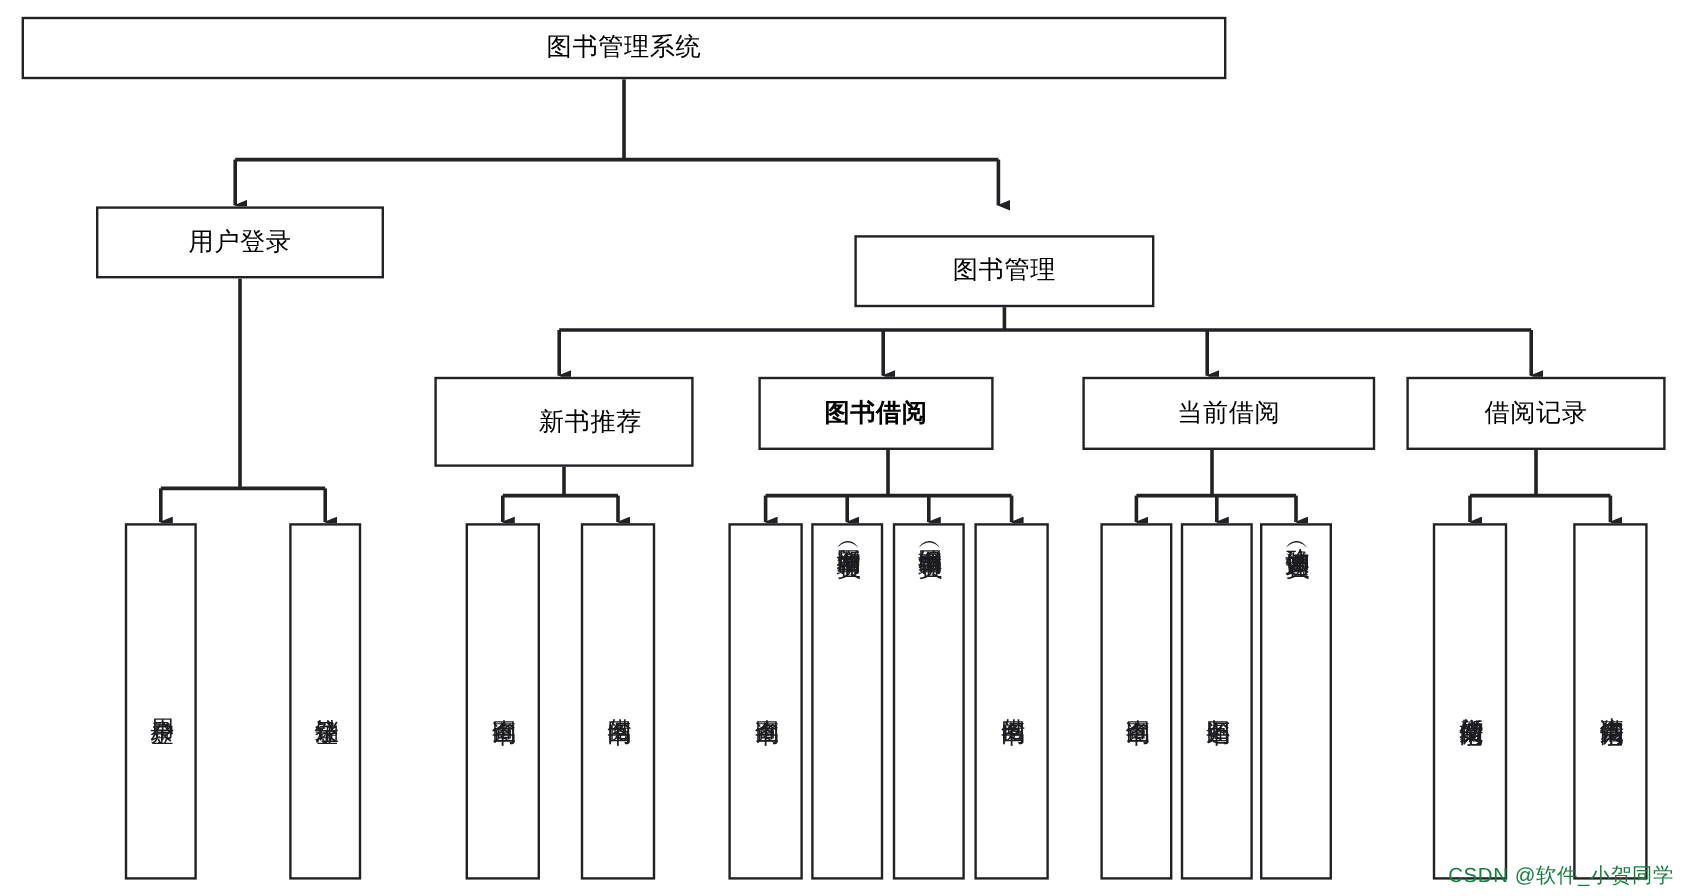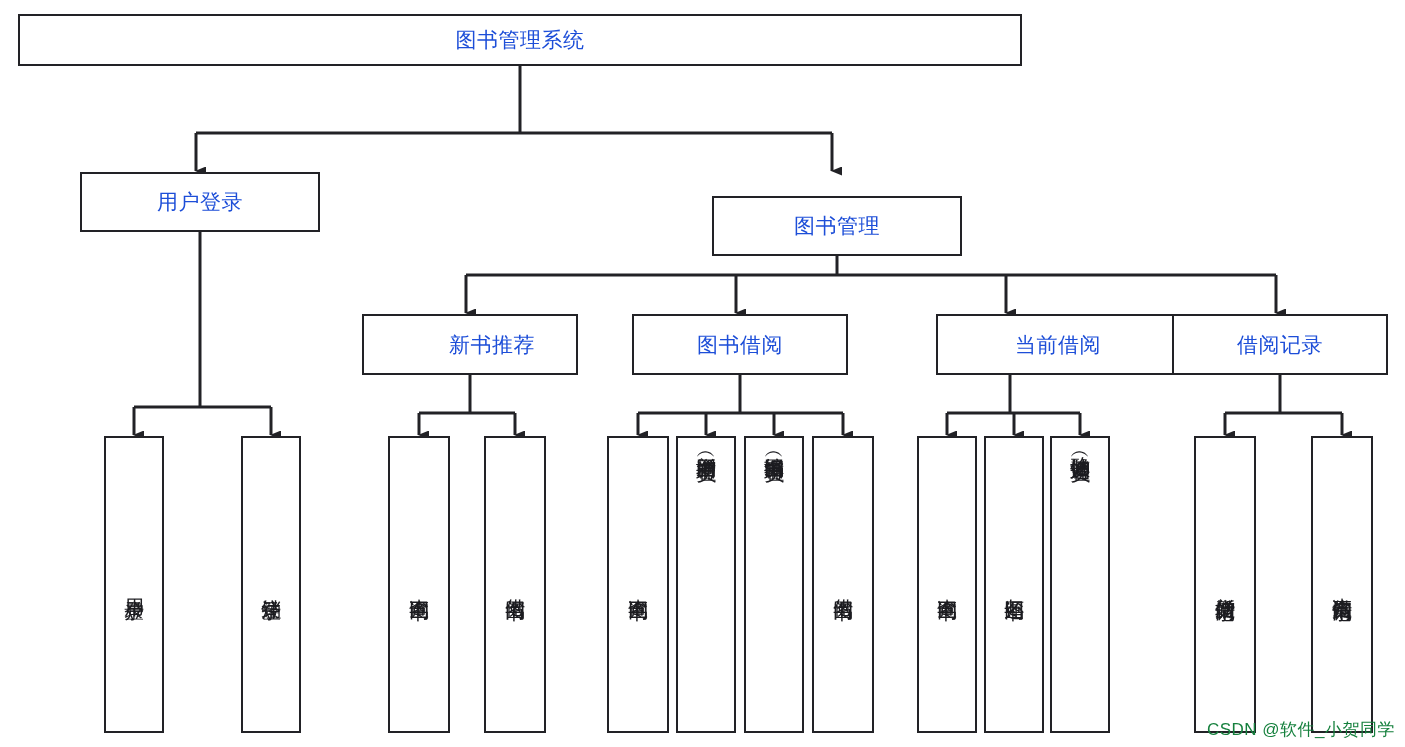--- a/index.html
+++ b/index.html
@@ -30,21 +30,21 @@
     box-sizing: border-box;
     background: #ffffff;
     border: 2.5px solid #222226;
     display: flex;
     align-items: center;
     justify-content: center;
     overflow: hidden;
   }
   .node-label-h {
     font-size: 21px;
-    color: #1d4ed8;
+    color: #000000;
     line-height: 1.1;
     letter-spacing: 0.5px;
     white-space: nowrap;
     text-align: center;
   }
   .leaf-box {
     position: absolute;
     box-sizing: border-box;
     background: #ffffff;
     border: 2.5px solid #222226;
@@ -131,27 +131,27 @@
   <div id="nodes-layer">
       <div class="node-box" style="left: 18px; top: 14px; width: 1004px; height: 52px;">
         <span class="node-label-h">图书管理系统</span>
       </div>
       <div class="node-box" style="left: 80px; top: 172px; width: 240px; height: 60px;">
         <span class="node-label-h">用户登录</span>
       </div>
       <div class="node-box" style="left: 712px; top: 172px; width: 250px; height: 60px; margin-top: 24px;">
         <span class="node-label-h">图书管理</span>
       </div>
-      <div class="node-box" style="left: 362px; top: 314px; width: 216px; height: 61px; padding-left: 44px;">
+      <div class="node-box" style="left: 362px; top: 314px; width: 216px; height: 75px; padding-left: 44px;">
         <span class="node-label-h">新书推荐</span>
       </div>
-      <div class="node-box" style="left: 632px; top: 314px; width: 216px; height: 61px;">
+      <div class="node-box" style="left: 632px; top: 314px; width: 196px; height: 61px; font-weight: bold;">
         <span class="node-label-h">图书借阅</span>
       </div>
-      <div class="node-box" style="left: 902px; top: 314px; width: 244px; height: 61px; margin-left: 34px;">
+      <div class="node-box" style="left: 902px; top: 314px; width: 244px; height: 61px;">
         <span class="node-label-h">当前借阅</span>
       </div>
       <div class="node-box" style="left: 1172px; top: 314px; width: 216px; height: 61px;">
         <span class="node-label-h">借阅记录</span>
       </div>
       <div class="leaf-box" style="left: 104px; top: 436px; width: 60px; height: 297px;">
         <span class="node-label-v">用户登录</span>
       </div>
       <div class="leaf-box" style="left: 241px; top: 436px; width: 60px; height: 297px;">
         <span class="node-label-v">注销登录</span>

